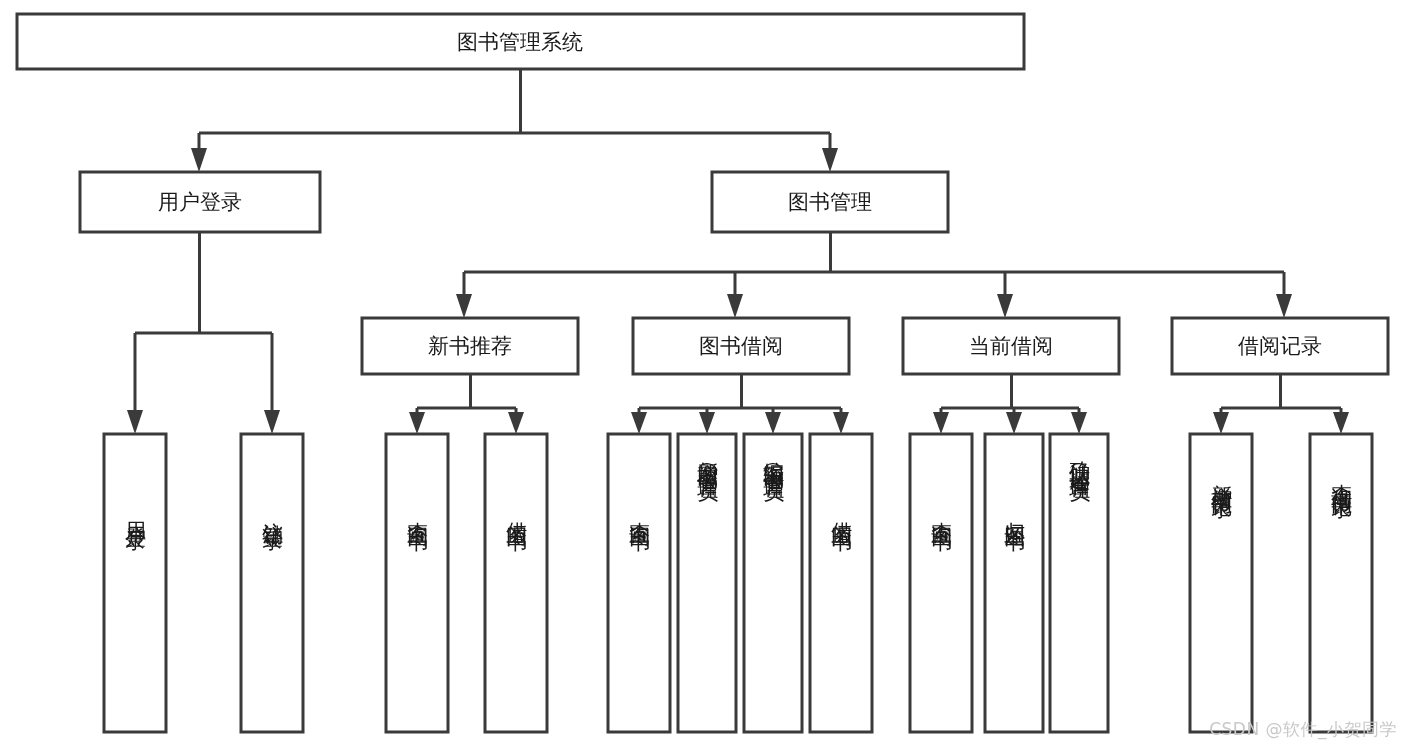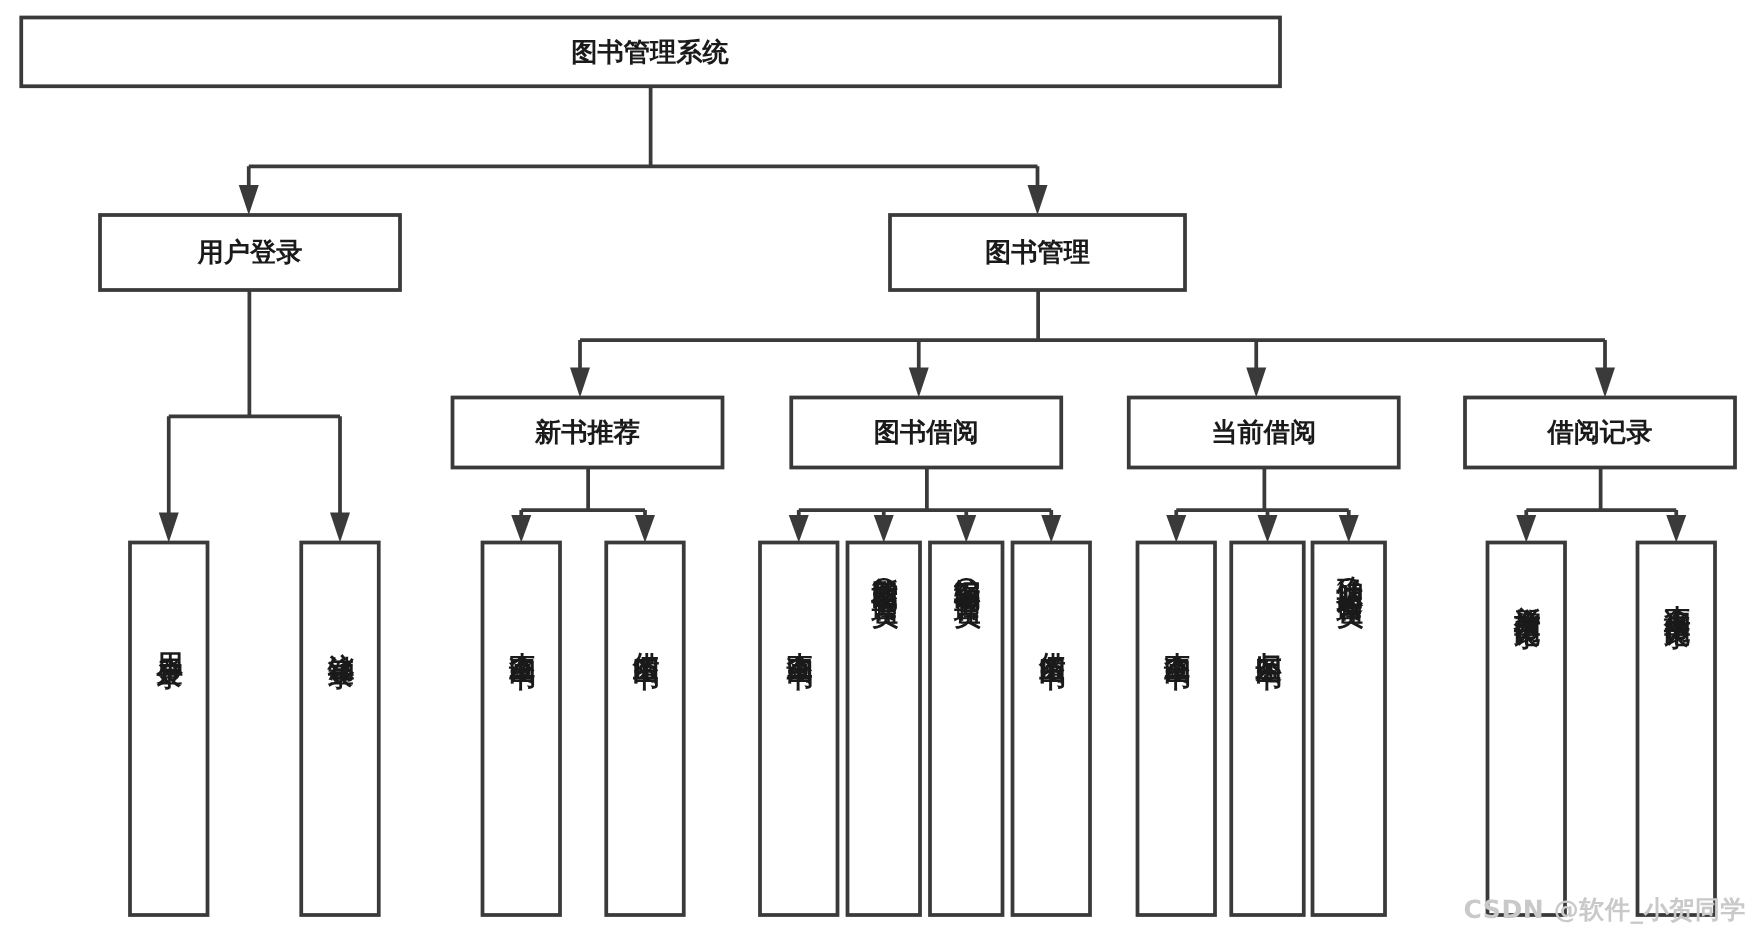--- a/index.html
+++ b/index.html
@@ -11,21 +11,20 @@
     width: 1405px;
     height: 747px;
     font-family: "DejaVu Sans", "Liberation Sans", sans-serif;
     overflow: hidden;
     position: relative;
   }
   #diagram-root {
     position: relative;
     width: 1405px;
     height: 747px;
-    font-weight: bold;
   }
   svg#flowchart {
     position: absolute;
     top: 0;
     left: 0;
     width: 1405px;
     height: 747px;
     display: block;
   }
   .node-box {
@@ -53,21 +52,21 @@
     font-size: 21px;
     fill: #1a1a1a;
     text-anchor: middle;
     dominant-baseline: middle;
   }
   .watermark {
     position: absolute;
     right: 8px;
     bottom: 6px;
     font-family: "DejaVu Sans", "Liberation Sans", sans-serif;
-    font-size: 20px;
+    font-size: 17px;
     color: #c9c9c9;
     white-space: nowrap;
     letter-spacing: 0.5px;
     pointer-events: none;
   }
   .vlabel {
     position: absolute;
     writing-mode: vertical-rl;
     text-orientation: upright;
     font-family: "DejaVu Sans", "Liberation Sans", sans-serif;

